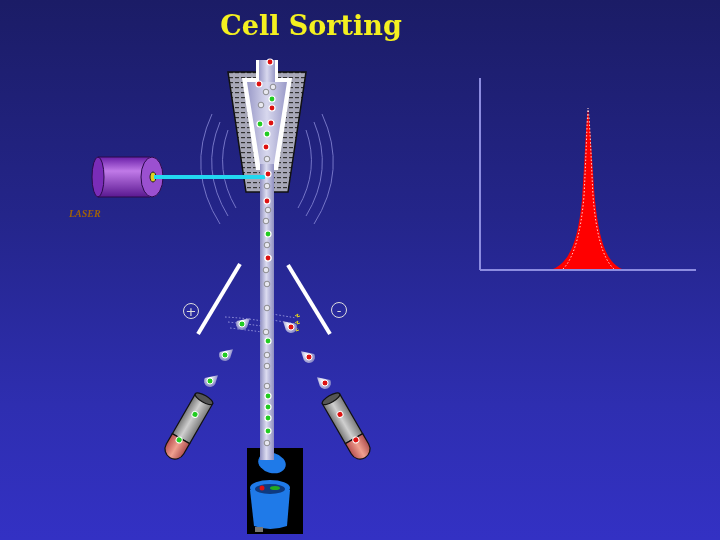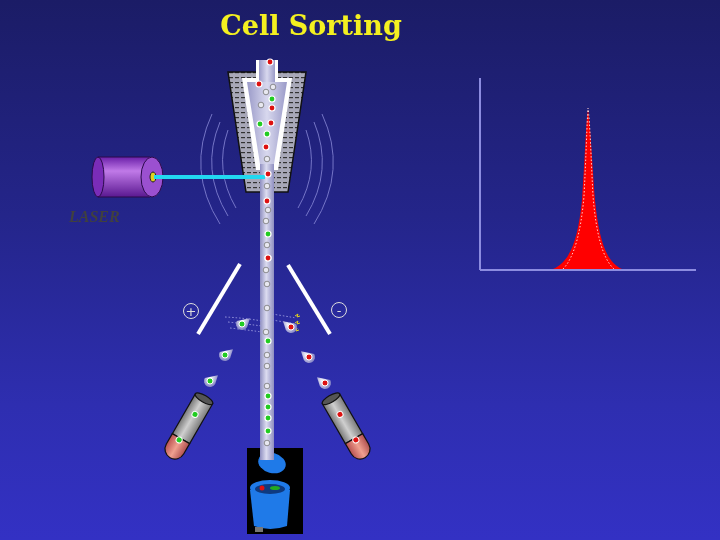--- a/index.html
+++ b/index.html
@@ -10,22 +10,22 @@
       font-family: "DejaVu Serif", "Liberation Serif", serif;
     }
     .title {
       position: absolute; left: 0; width: 622px; top: 10px;
       text-align: center; color: #f4f020;
       font-family: "DejaVu Serif", serif; font-weight: bold; font-size: 27px;
       letter-spacing: 0px;
     }
     .laser-label {
       position: absolute; left: 69px; top: 208px;
-      color: #404040; font-family: "Liberation Serif", serif;
-      font-weight: bold; font-style: italic; font-size: 16px;
+      color: #a16207; font-family: "Liberation Serif", serif;
+      font-weight: bold; font-style: italic; font-size: 10px;
     }
     svg.stage { position: absolute; left: 0; top: 0; }
   </style>
 </head>
 <body>
 
 <div class="title">Cell Sorting</div>
 <div class="laser-label">LASER</div>
 
 <svg class="stage" width="720" height="540" viewBox="0 0 720 540" xmlns="http://www.w3.org/2000/svg">

